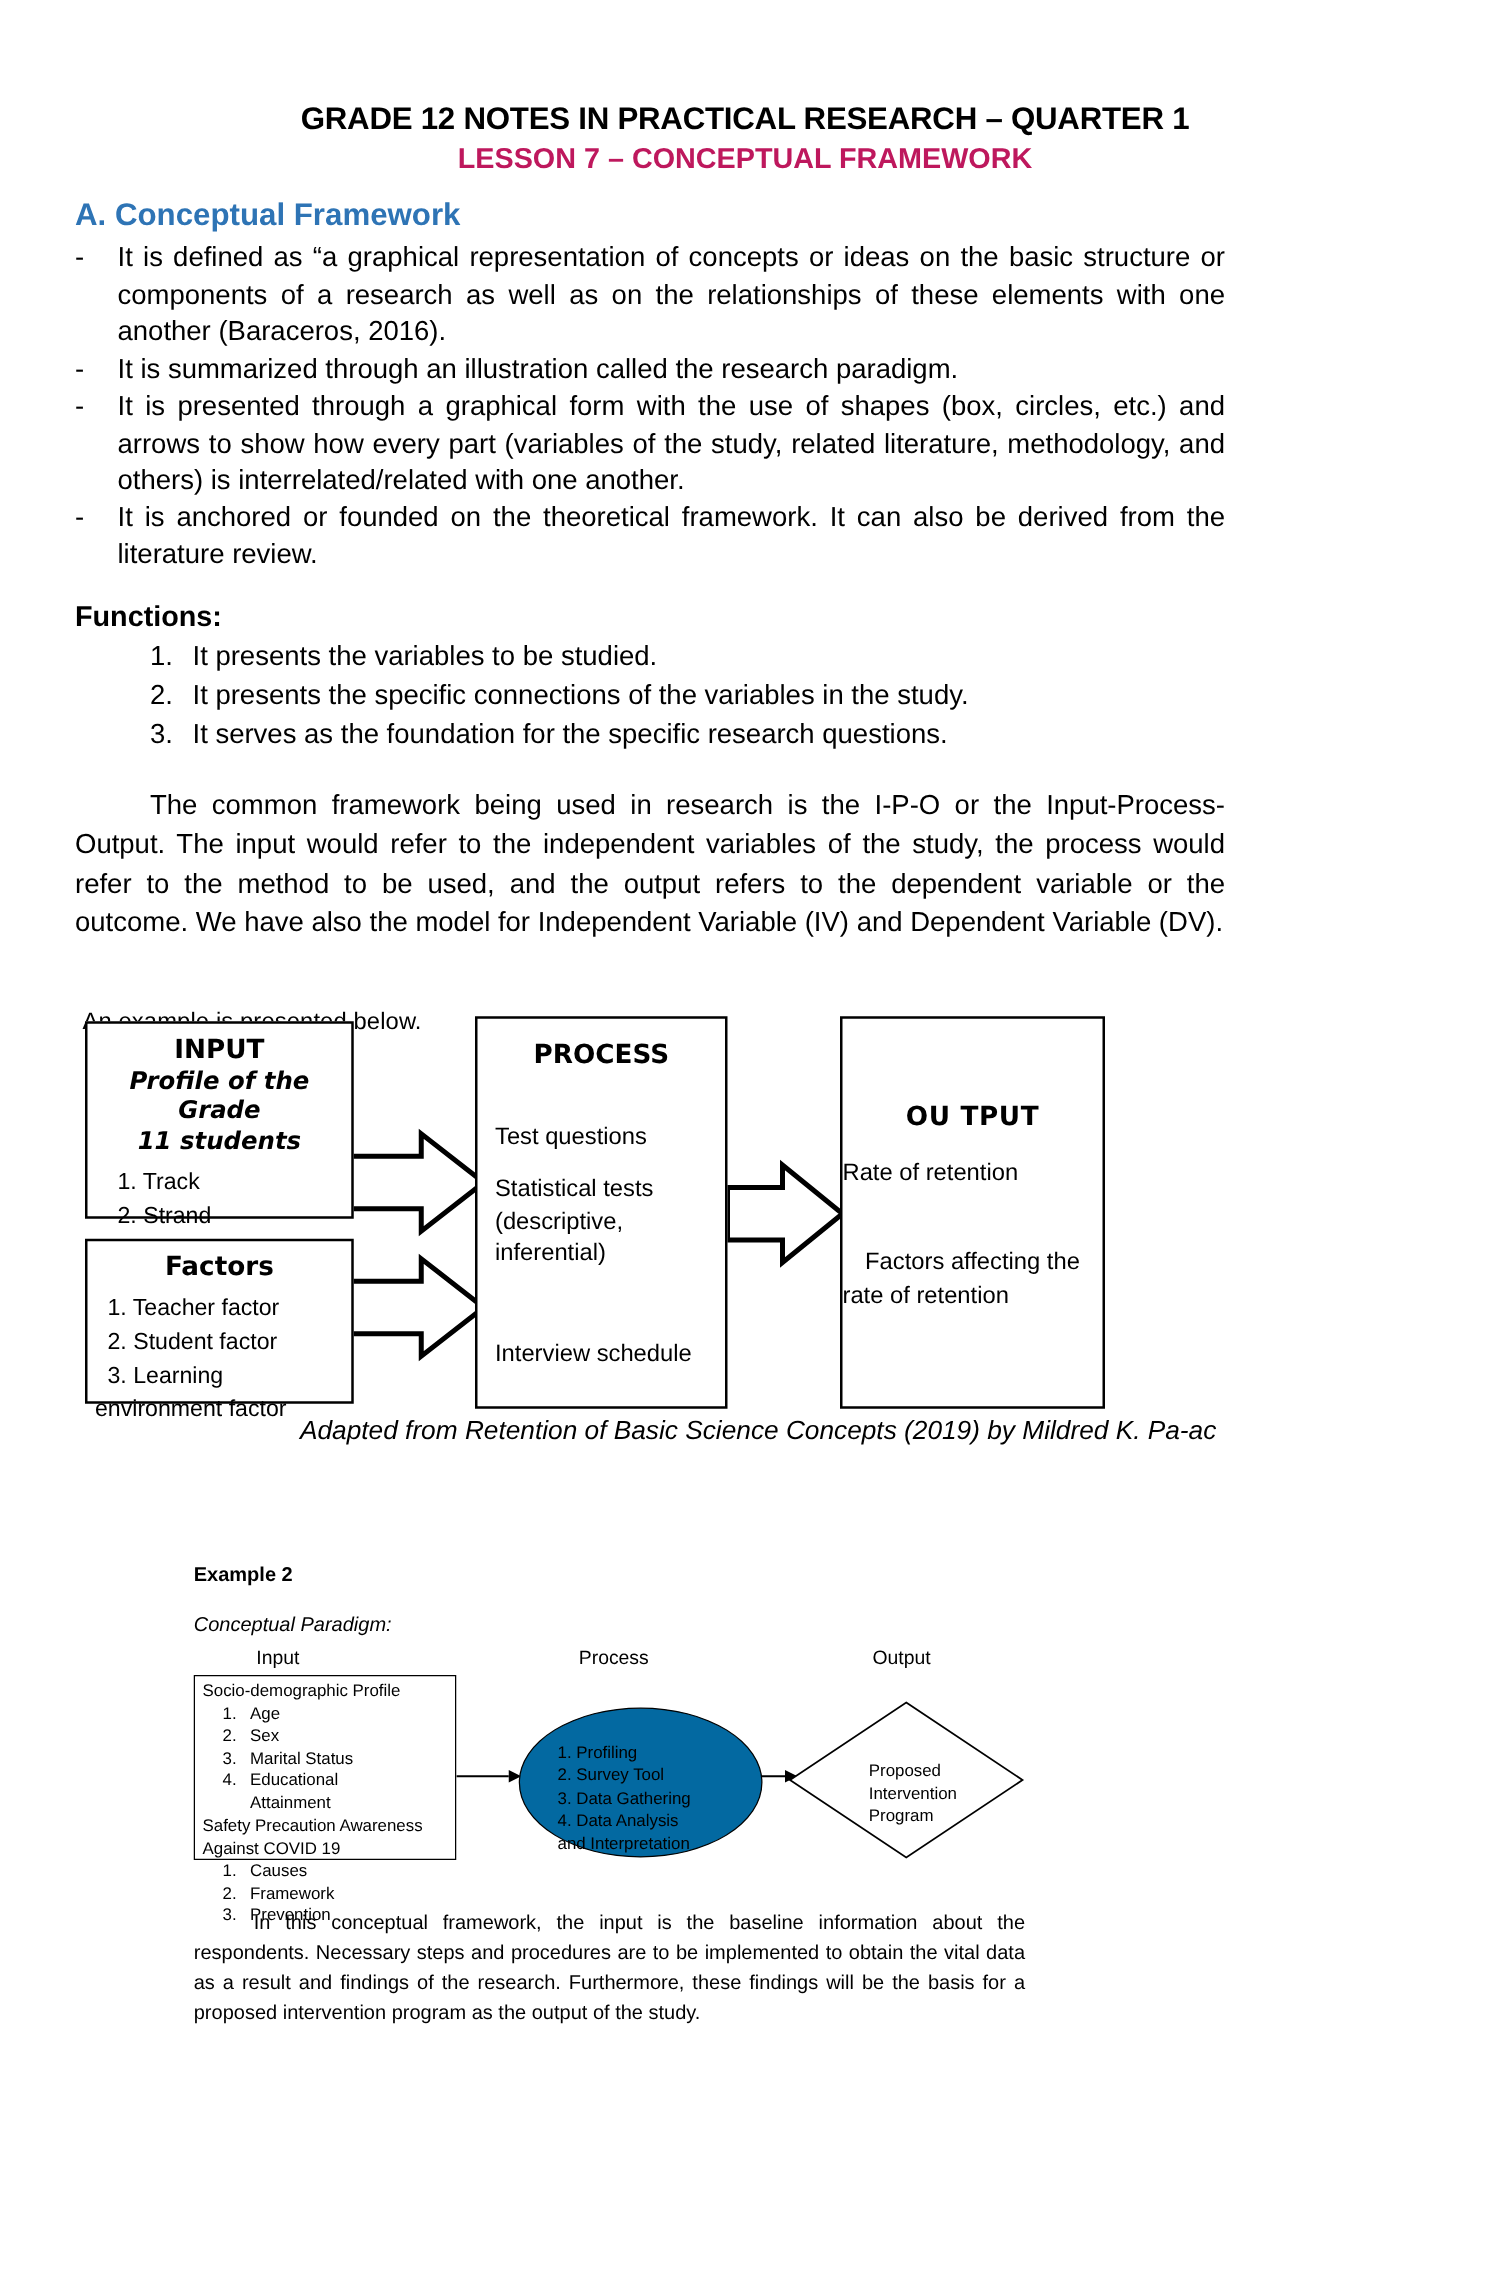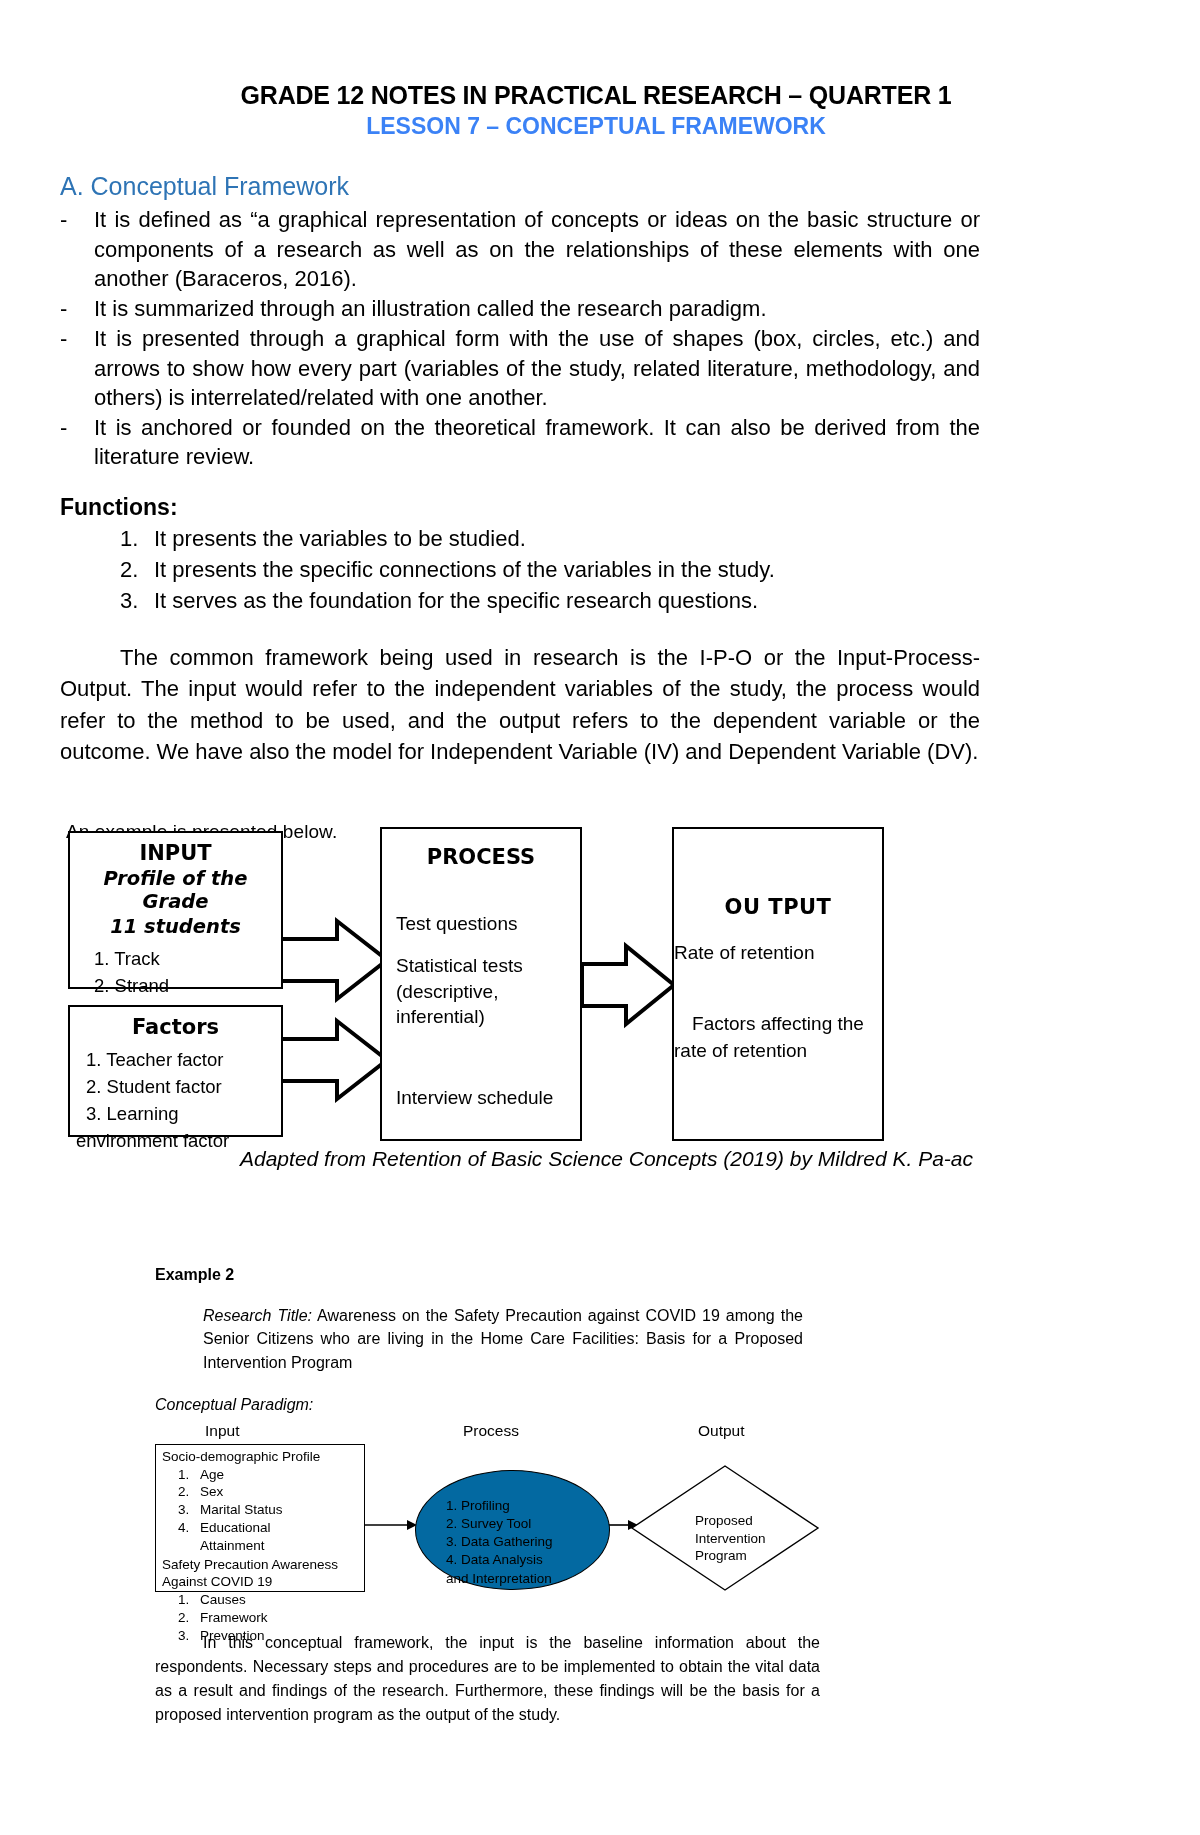--- a/index.html
+++ b/index.html
@@ -13,26 +13,26 @@
   }
   .page { position:relative; width:1192px; height:1835px; padding:0; }
 
   
   .title-block { text-align:center; padding-top:80px; }
   .title-main {
     font-size:25px; font-weight:bold; letter-spacing:-0.2px;
     color:#000; line-height:1.25;
   }
   .title-sub {
-    font-size:23px; font-weight:bold; color:#3b82f6; line-height:1.35;
+    font-size:23px; font-weight:bold; color:#be185d; line-height:1.35;
   }
 
   .section-head {
-    font-size:25px; font-weight:normal; color:#2E74B5;
-    margin:30px 0 4px 60px;
+    font-size:25px; font-weight:bold; color:#2E74B5;
+    margin:16px 0 4px 60px;
   }
 
   
   .body-area { margin:0 60px 0 60px; width:920px; }
   .bullets { list-style:none; margin:0; padding:0; }
   .bullets li {
     display:flex; font-size:22px; line-height:1.33;
     margin-bottom:1px;
   }
   .bullets li .dash { width:34px; flex:0 0 34px; }
@@ -269,23 +269,20 @@
       <div class="out-line" style="margin-top:2px;">rate of retention</div>
     </div>
 
     <div class="caption1">Adapted from Retention of Basic Science Concepts (2019) by Mildred K. Pa-ac</div>
   </div>
 
   <div class="ex2">
 
     <div class="ex2-head">Example 2</div>
 
-    <div class="ex2-title">
-      <i>Research Title:</i><span> Awareness on the Safety Precaution against COVID 19 among the Senior Citizens who are living in the Home Care Facilities: Basis for a Proposed Intervention Program</span>
-    </div>
 
     <div class="ex2-paradigm">Conceptual Paradigm:</div>
 
     <div class="ex2-diagram">
 
       <div class="colhead" id="ch-input">Input</div>
       <div class="colhead" id="ch-process">Process</div>
       <div class="colhead" id="ch-output">Output</div>
 
       <svg class="arrow-svg" style="left:365px; top:95px;" width="52" height="16" viewBox="0 0 52 16">

